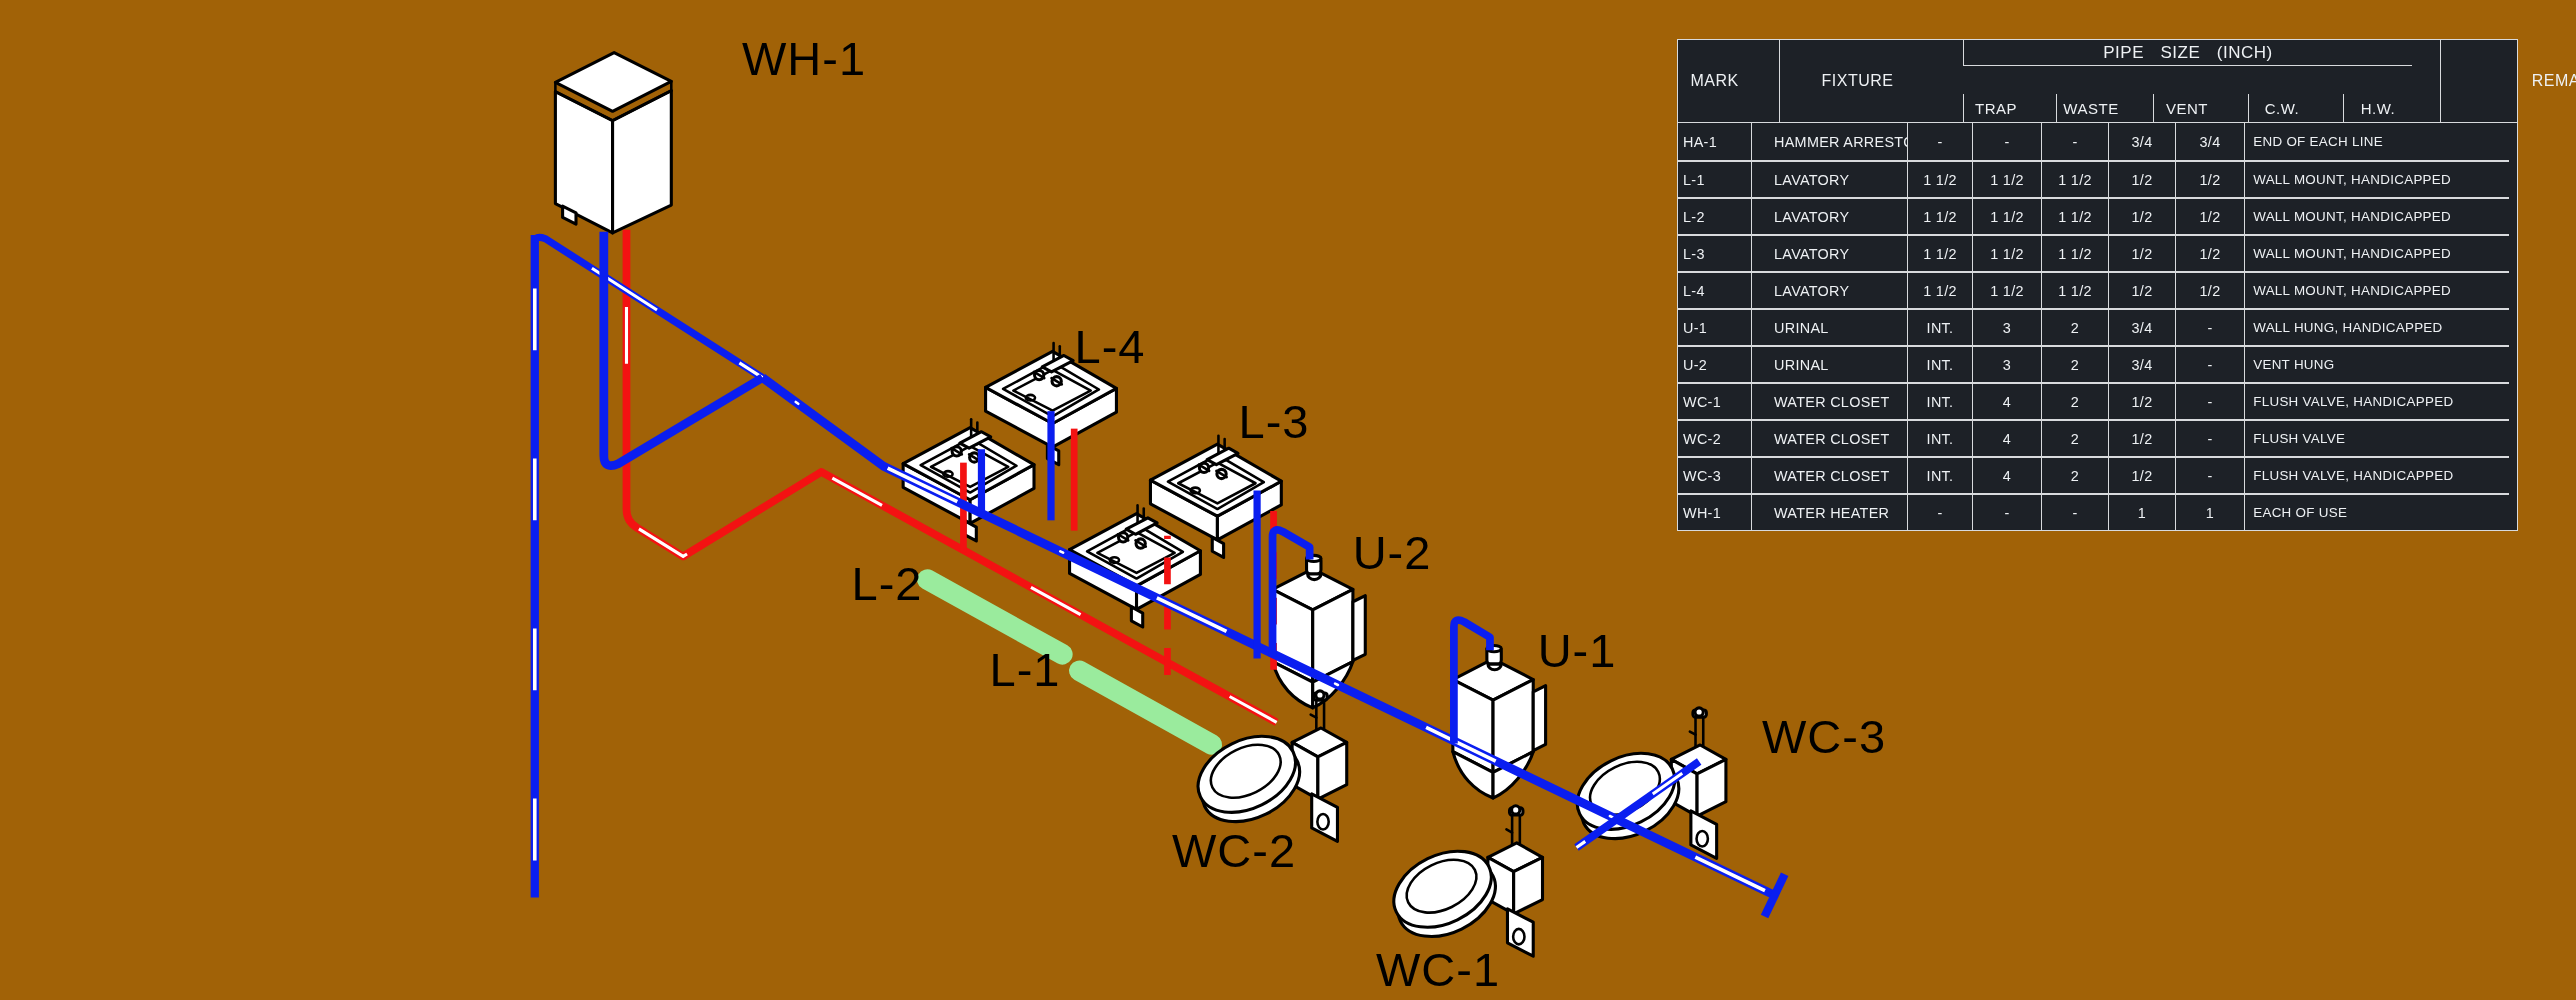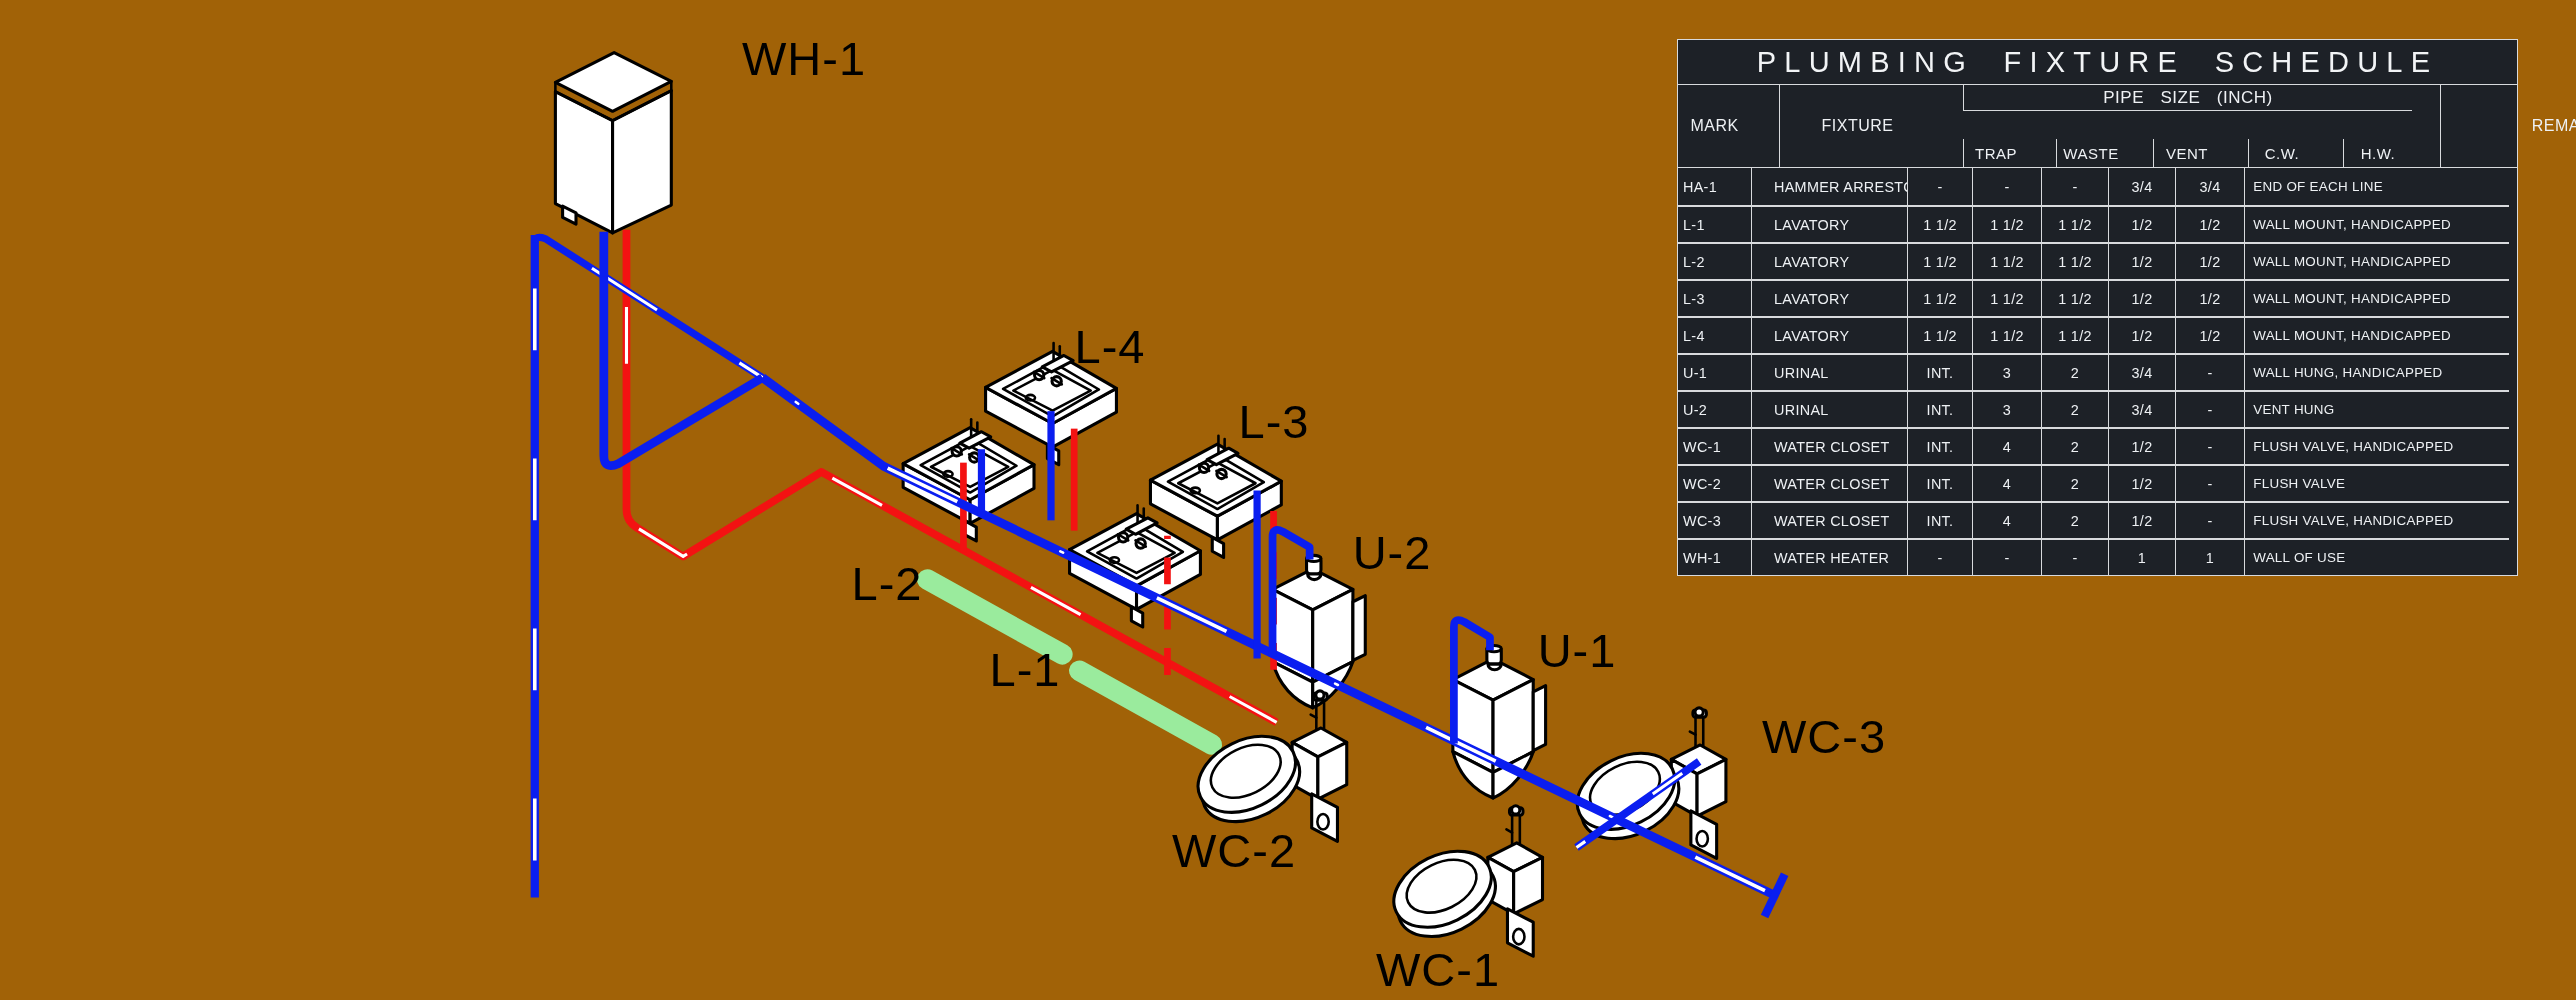--- a/index.html
+++ b/index.html
@@ -195,21 +195,20 @@
   <div class="diagram-label" style="left:1274px;top:421px">L-3</div>
   <div class="diagram-label" style="left:887px;top:583px">L-2</div>
   <div class="diagram-label" style="left:1025px;top:669px">L-1</div>
   <div class="diagram-label" style="left:1392px;top:552px">U-2</div>
   <div class="diagram-label" style="left:1577px;top:650px">U-1</div>
   <div class="diagram-label" style="left:1824px;top:736px">WC-3</div>
   <div class="diagram-label" style="left:1234px;top:850px">WC-2</div>
   <div class="diagram-label" style="left:1438px;top:969px">WC-1</div>
 
   <div class="schedule">
-    <div class="schedule-title">PLUMBING FIXTURE SCHEDULE</div>
 
     <div class="schedule-head">
       <div class="hcell first span2" style="grid-column:1">MARK</div>
       <div class="hcell span2" style="grid-column:2">FIXTURE</div>
       <div class="hcell group">PIPE SIZE (INCH)</div>
       <div class="hcell sub" style="grid-column:3">TRAP</div>
       <div class="hcell sub" style="grid-column:4">WASTE</div>
       <div class="hcell sub" style="grid-column:5">VENT</div>
       <div class="hcell sub" style="grid-column:6">C.W.</div>
       <div class="hcell sub" style="grid-column:7">H.W.</div>
@@ -297,18 +296,18 @@
         <div class="cell col5">1/2</div>
         <div class="cell col6">-</div>
         <div class="cell col7">FLUSH VALVE, HANDICAPPED</div>
         <div class="cell col0">WH-1</div>
         <div class="cell col1">WATER HEATER</div>
         <div class="cell col2">-</div>
         <div class="cell col3">-</div>
         <div class="cell col4">-</div>
         <div class="cell col5">1</div>
         <div class="cell col6">1</div>
-        <div class="cell col7">WALL OF USE</div>
+        <div class="cell col7">EACH OF USE</div>
       </div>
   </div>
 
 </div>
 
 
 </body></html>

